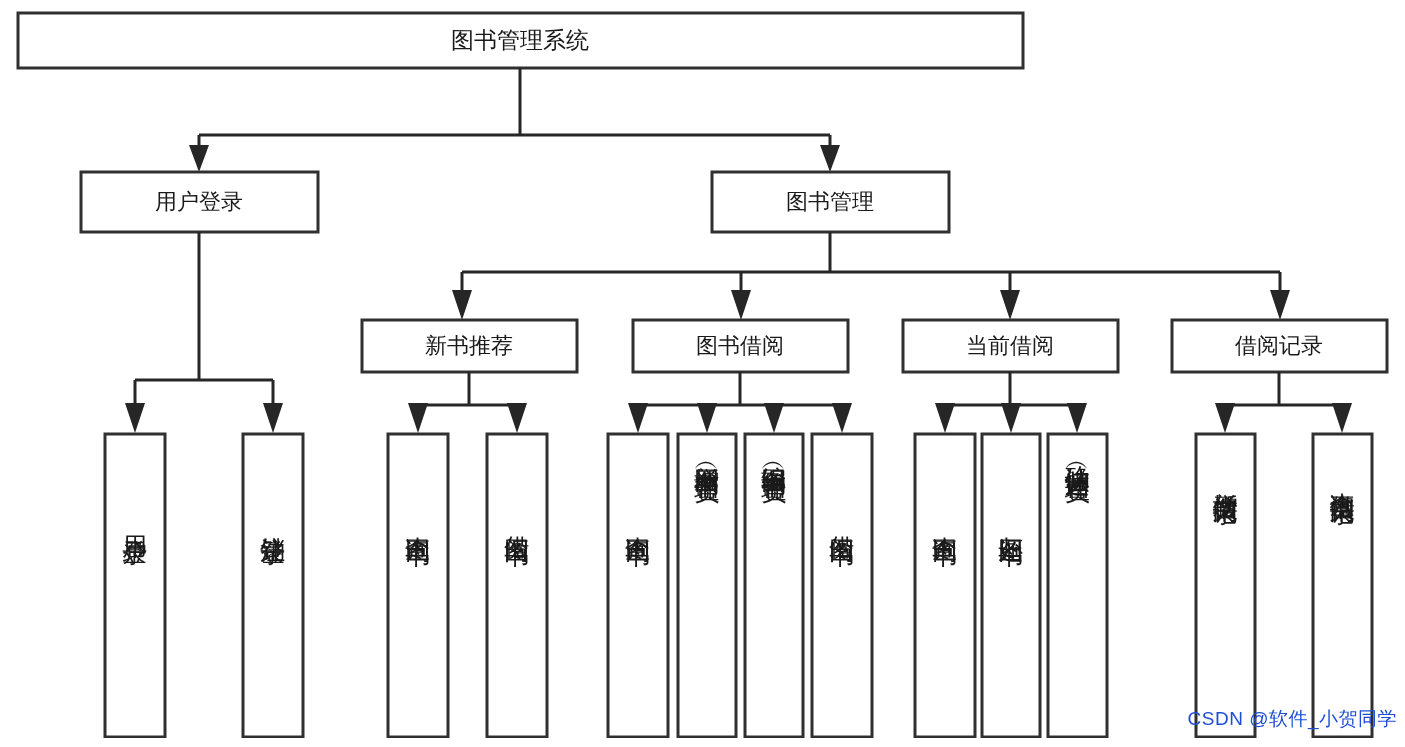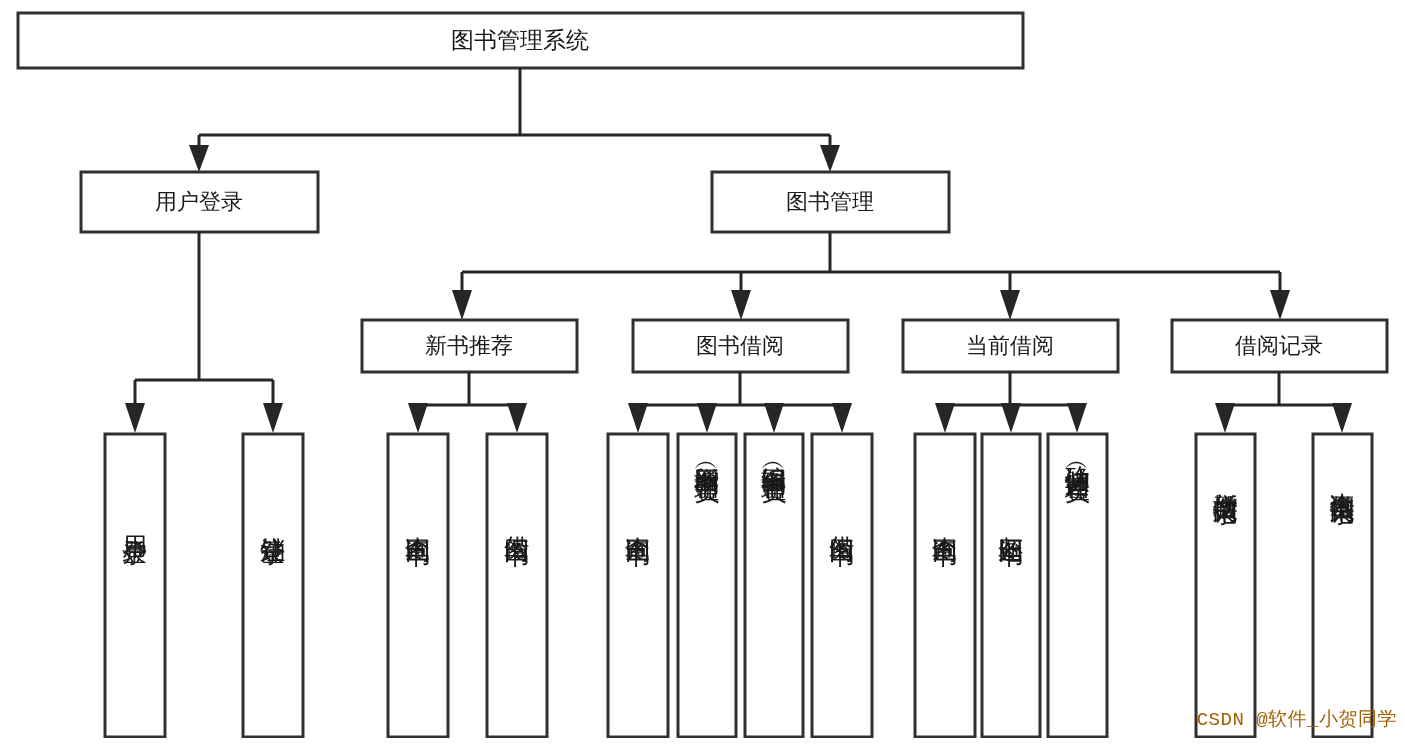--- a/index.html
+++ b/index.html
@@ -66,23 +66,23 @@
     font-size: 25px;
     line-height: 1.05;
     letter-spacing: 2px;
     color: #1a1a1a;
     white-space: nowrap;
   }
   .watermark {
     position: absolute;
     right: 8px;
     bottom: 6px;
-    font-family: Liberation Mono, monospace;
+    font-family: Liberation Sans, sans-serif;
     font-size: 19px;
-    color: #a16207;
+    color: #1d4ed8;
     letter-spacing: 0.5px;
     white-space: nowrap;
     margin-top: 12px;
   }
 </style>
 </head>
 <body>
 
 <div id="diagram-root">
 

